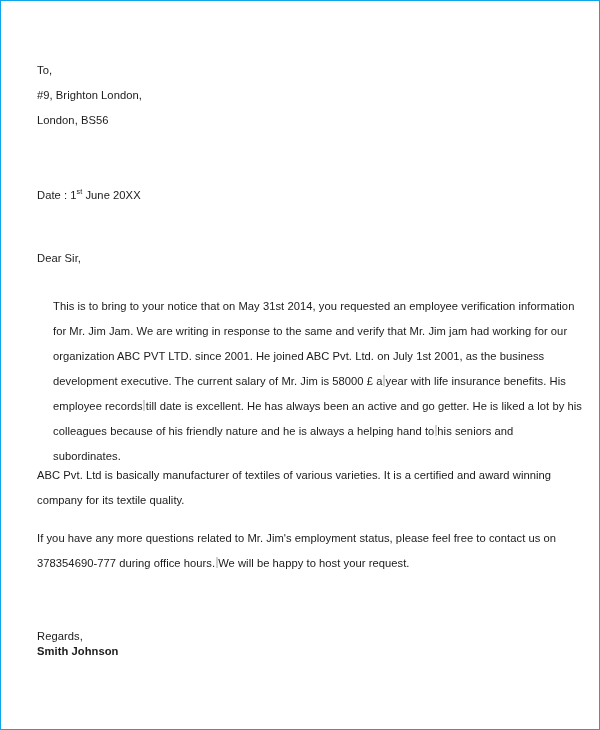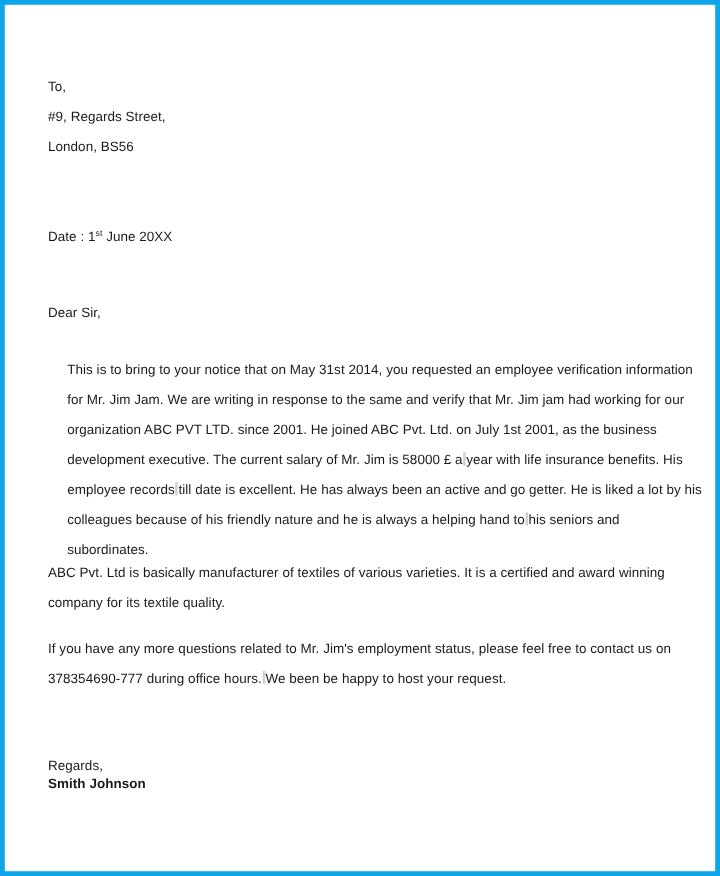--- a/index.html
+++ b/index.html
@@ -10,21 +10,21 @@
   }
   body {
     font-family: "Liberation Sans", sans-serif;
   }
   .page {
     position: relative;
     width: 600px;
     height: 730px;
     box-sizing: border-box;
     background: #ffffff;
-    border: 4px solid #0ea5e9;
+    border: 1px solid #0ea5e9;
     overflow: hidden;
   }
   .letter {
     position: absolute;
     left: 36px;
     top: 0;
     width: 531px;
   }
   .line,
   .para {
@@ -100,42 +100,42 @@
   }
 </style>
 </head>
 <body>
 
 <div class="page">
   <div class="letter">
 
     <div class="addr-block">
       <div class="line">To,</div>
-      <div class="line">#9, Regards Street,</div>
+      <div class="line">#9, Brighton London,</div>
       <div class="line">London, BS56</div>
     </div>
 
     <div class="date-block">
       <div class="line"><span>Date : </span><span>1</span><sup class="ord">st</sup><span> June 20XX</span></div>
     </div>
 
     <div class="salutation-block">
       <div class="line">Dear Sir,</div>
     </div>
 
     <div class="body-block">
       <div class="para"><span>This is to bring to your notice that on May 31st 2014, you requested an employee verification information for Mr. Jim Jam. We are writing in response to the same and verify that Mr. Jim jam had working for our organization ABC PVT LTD. since 2001. He joined ABC Pvt. Ltd. on July 1st 2001, as the business development executive. The current salary of Mr. Jim is 58000 £ a</span><span class="caret"></span><span>year with life insurance benefits. His employee records</span><span class="caret"></span><span>till date is excellent. He has always been an active and go getter. He is liked a lot by his colleagues because of his friendly nature and he is always a helping hand to</span><span class="caret"></span><span>his seniors and subordinates.</span></div>
     </div>
 
     <div class="para-2">
       <div class="para">ABC Pvt. Ltd is basically manufacturer of textiles of various varieties. It is a certified and award winning company for its textile quality.</div>
     </div>
 
     <div class="para-3">
-      <div class="para"><span>If you have any more questions related to Mr. Jim's employment status, please feel free to contact us on 378354690-777 during office hours.</span><span class="caret"></span><span>We been be happy to host your request.</span></div>
+      <div class="para"><span>If you have any more questions related to Mr. Jim's employment status, please feel free to contact us on 378354690-777 during office hours.</span><span class="caret"></span><span>We will be happy to host your request.</span></div>
     </div>
 
     <div class="regards-block">
       <div class="line">Regards,</div>
     </div>
 
     <div class="signature-block">
       <div class="line">Smith Johnson</div>
     </div>
 

